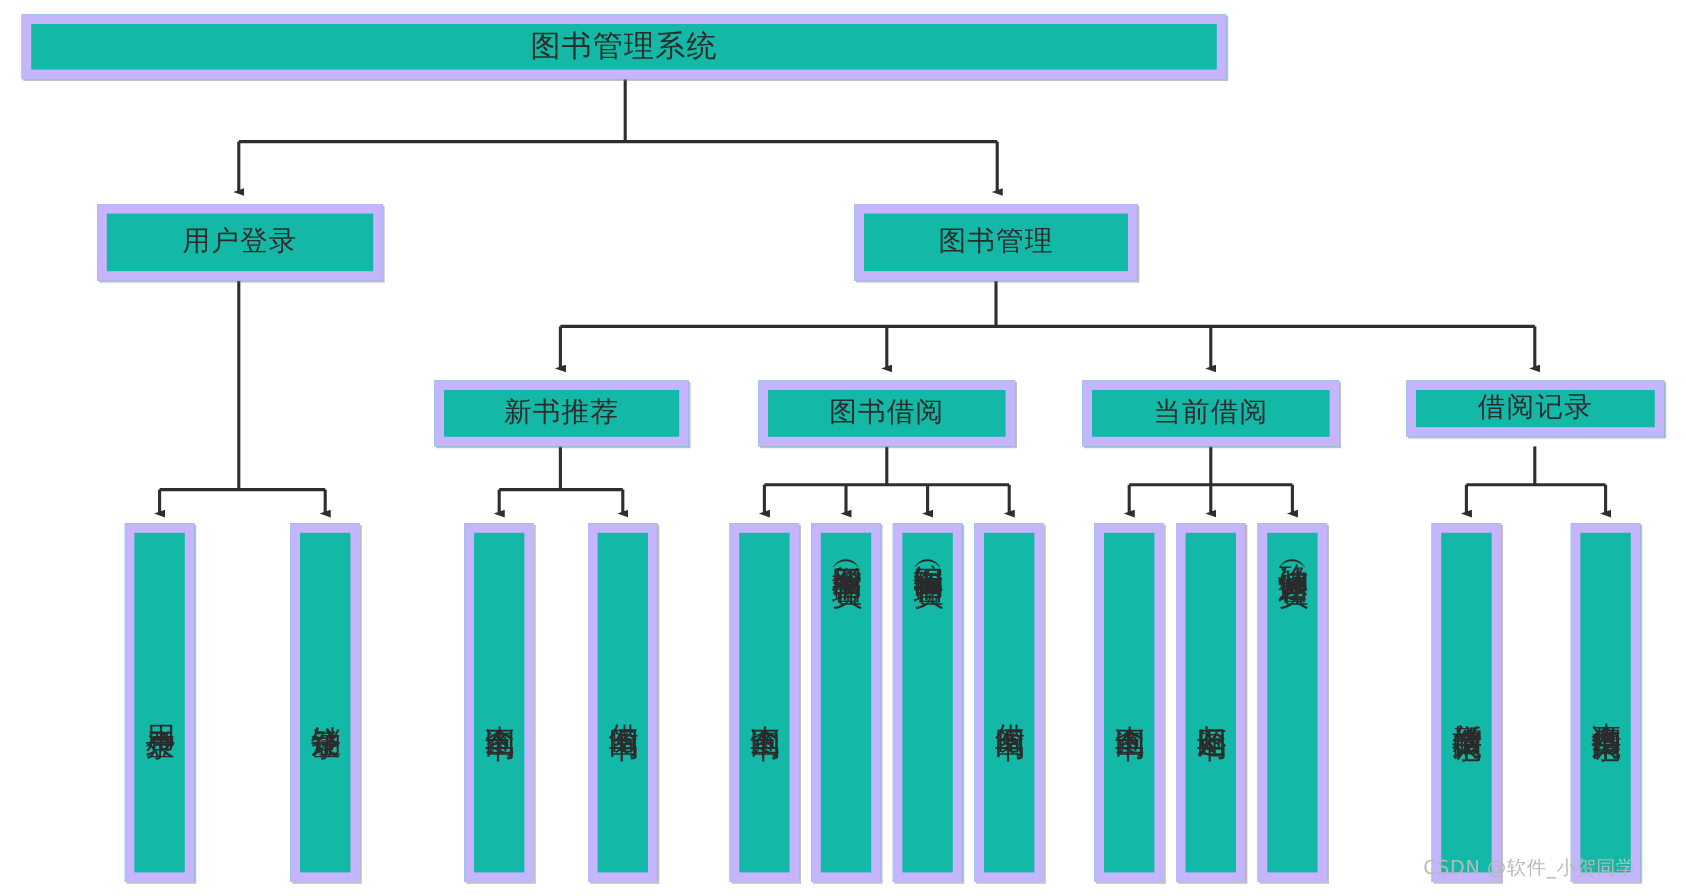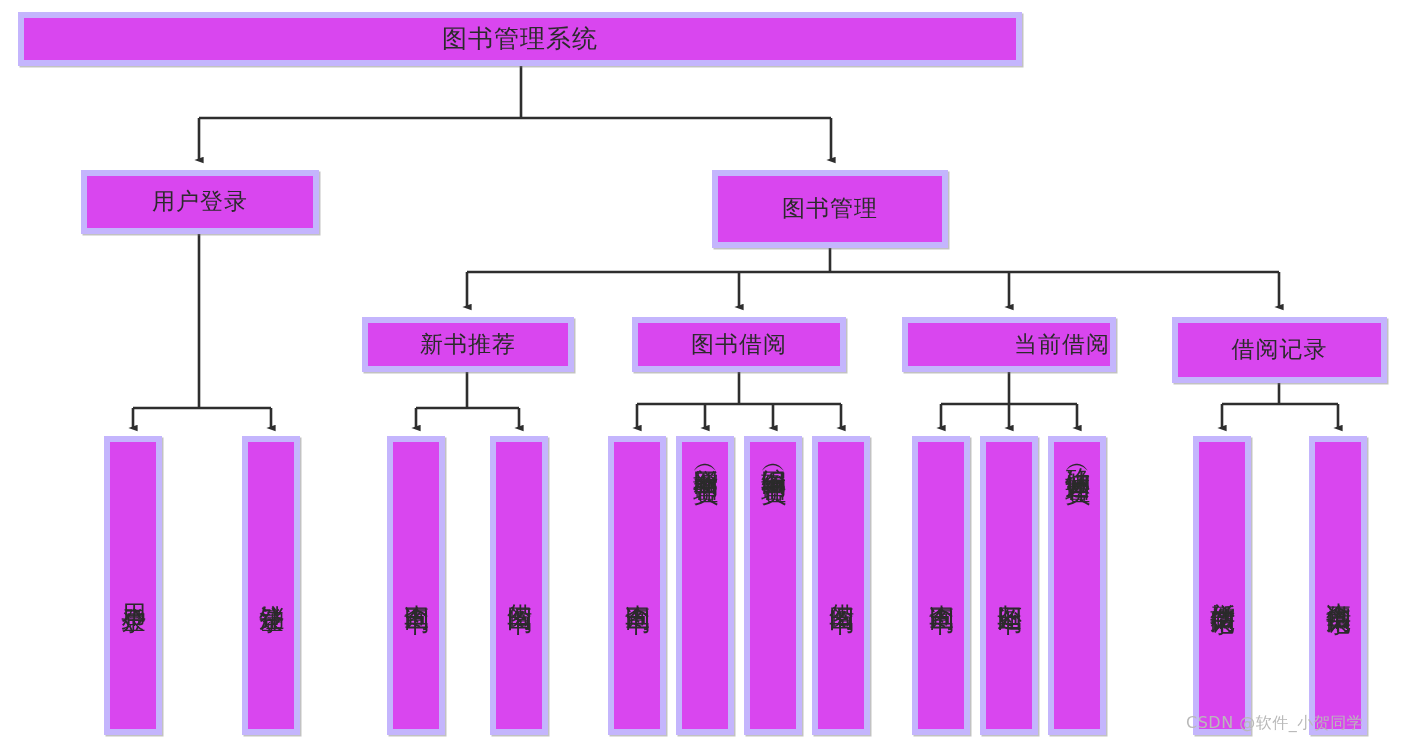--- a/index.html
+++ b/index.html
@@ -22,22 +22,22 @@
     position: absolute;
     left: 0;
     top: 0;
     width: 1405px;
     height: 747px;
     pointer-events: none;
   }
   .node {
     position: absolute;
     box-sizing: border-box;
-    background: #d946ef;
-    border: 6px solid #c4b5fd;
+    background: #14b8a6;
+    border: 8px solid #c4b5fd;
     display: flex;
     align-items: center;
     justify-content: center;
     color: #2b2b2b;
     box-shadow: 1.5px 1.5px 0 rgba(120,120,120,0.45);
   }
   .node-h {
     font-size: 23px;
     letter-spacing: 1px;
     line-height: 1.1;
@@ -135,37 +135,37 @@
   </svg>
 
   <div class="node node-root" style="left:18px; top:12px; width:1004px; height:54px;">
     <span class="node-h">图书管理系统</span>
   </div>
 
   <div class="node" style="left:81px; top:170px; width:238px; height:64px;">
     <span class="node-h">用户登录</span>
   </div>
 
-  <div class="node" style="left:712px; top:170px; width:236px; height:78px;">
+  <div class="node" style="left:712px; top:170px; width:236px; height:64px;">
     <span class="node-h">图书管理</span>
   </div>
 
   <div class="node" style="left:362px; top:317px; width:212px; height:55px;text-align:center;">
     <span class="node-h">新书推荐</span>
   </div>
 
   <div class="node" style="left:632px; top:317px; width:214px; height:55px;">
     <span class="node-h">图书借阅</span>
   </div>
 
-  <div class="node" style="left:902px; top:317px; width:214px; height:55px;justify-content:flex-end;">
+  <div class="node" style="left:902px; top:317px; width:214px; height:55px;">
     <span class="node-h">当前借阅</span>
   </div>
 
-  <div class="node" style="left:1172px; top:317px; width:215px; height:66px;text-align:right;">
+  <div class="node" style="left:1172px; top:317px; width:215px; height:47px;text-align:right;">
     <span class="node-h">借阅记录</span>
   </div>
 
   <div class="node node-leaf leaf-mid" style="left:104px; top:436px; width:58px; height:299px;">
     <span class="node-v">用户登录</span>
   </div>
 
   <div class="node node-leaf leaf-mid" style="left:242px; top:436px; width:58px; height:299px;">
     <span class="node-v">注销登录</span>
   </div>

